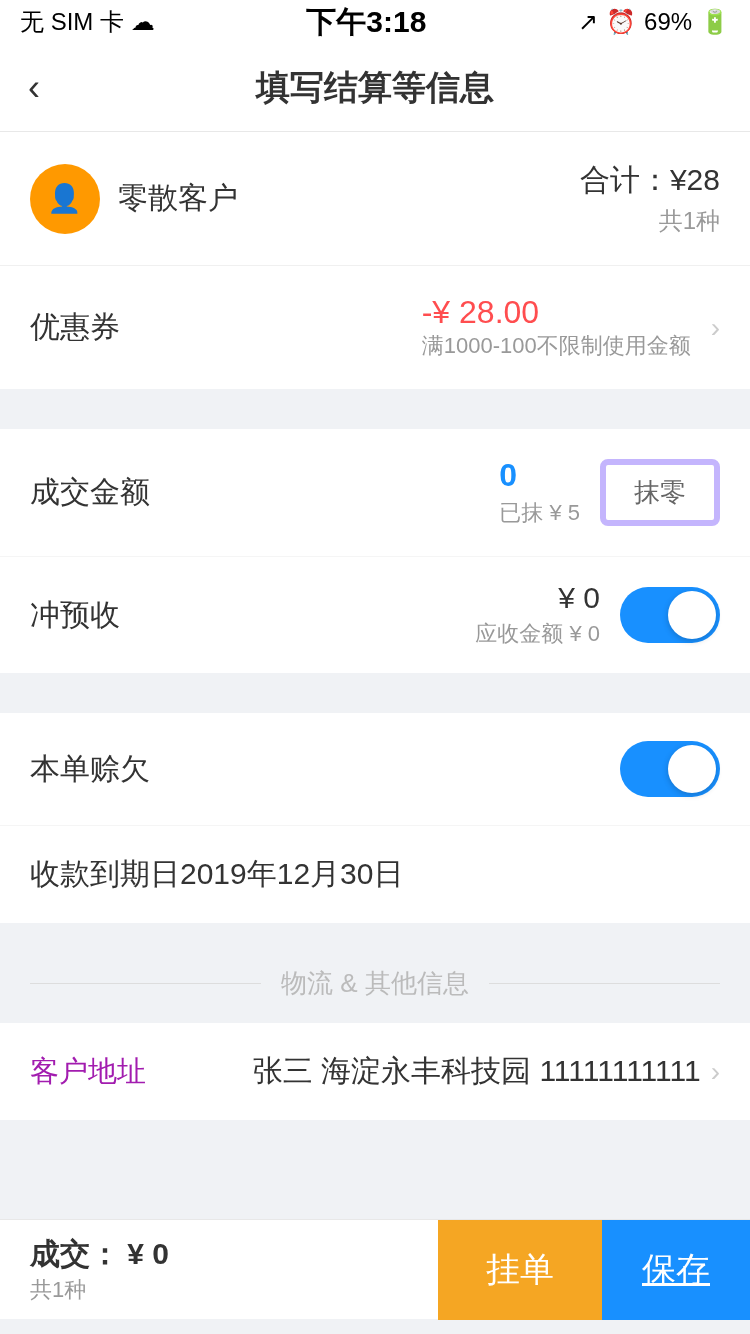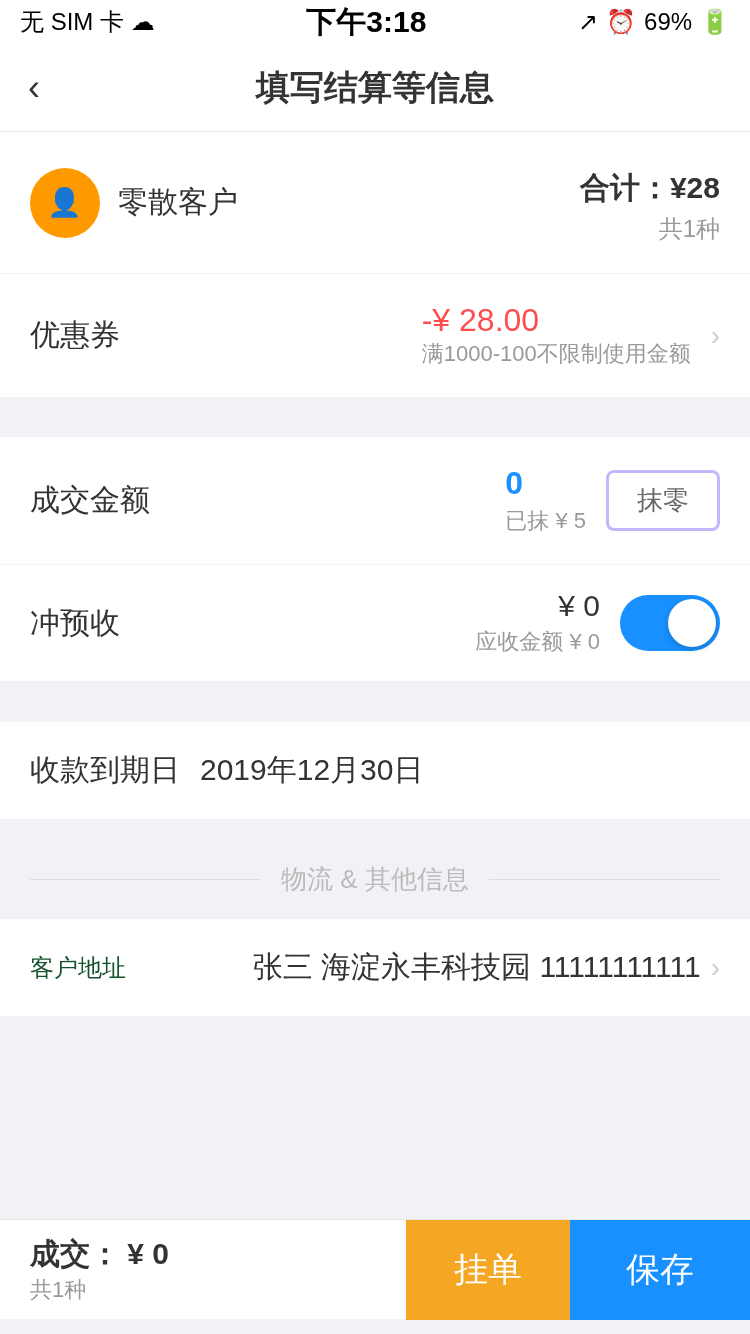--- a/index.html
+++ b/index.html
@@ -69,21 +69,21 @@
     .customer-avatar {
       width: 70px; height: 70px;
       background: #f90;
       border-radius: 50%;
       display: flex; align-items: center; justify-content: center;
       color: #fff;
       font-size: 28px;
     }
     .customer-name { font-size: 30px; color: #333; }
     .customer-right { text-align: right; }
-    .total-amount { font-size: 30px; color: #333; font-weight: 700; margin-top: 8px; }
+    .total-amount { font-size: 30px; color: #333; font-weight: 400; }
     .total-count { font-size: 24px; color: #999; margin-top: 4px; }
 
     
     .coupon-row {
       display: flex;
       align-items: center;
       justify-content: space-between;
       padding: 28px 30px;
       border-top: 1px solid #f0f0f0;
     }
@@ -105,21 +105,21 @@
       background: #fff;
       border-bottom: 1px solid #f5f5f5;
     }
     .row-label { font-size: 30px; color: #333; }
     .row-right { display: flex; align-items: center; gap: 20px; }
     .amount-value { font-size: 32px; color: #1890ff; font-weight: 600; }
     .amount-sub { font-size: 22px; color: #999; text-align: right; margin-top: 4px; }
 
     
     .btn-round {
-      border: 3px solid #c4b5fd;
+      border: 6px solid #c4b5fd;
       border-radius: 8px;
       padding: 10px 28px;
       font-size: 26px;
       color: #666;
       background: #fff;
       cursor: pointer;
     }
 
     
     .toggle {
@@ -165,21 +165,21 @@
     .debt-label { font-size: 30px; color: #333; }
 
     
     .due-row {
       display: flex;
       align-items: center;
       padding: 28px 30px;
       background: #fff;
       border-top: 1px solid #f5f5f5;
     }
-    .due-label { font-size: 30px; color: #333; margin-right: 20px; }
+    .due-label { font-size: 30px; color: #333; }
     .due-value { font-size: 30px; color: #333; }
 
     
     .logistics-section {
       background: #f0f2f5;
       height: 80px;
       display: flex;
       align-items: center;
       justify-content: center;
       position: relative;
@@ -200,21 +200,21 @@
     }
 
     
     .address-row {
       display: flex;
       align-items: center;
       justify-content: space-between;
       padding: 28px 30px;
       background: #fff;
     }
-    .address-label { font-size: 24px; color: #14532d; margin-right: 20px; flex-shrink: 0; }
+    .address-label { font-size: 29px; color: #a21caf; margin-right: 20px; flex-shrink: 0; }
     .address-value { font-size: 30px; color: #333; flex: 1; }
     .address-right { display: flex; align-items: center; gap: 10px; }
 
     
     .empty-area {
       background: #f0f2f5;
       flex: 1;
       min-height: 200px;
     }
 
@@ -243,30 +243,31 @@
       background: #f5a623;
       color: #fff;
       font-size: 34px;
       display: flex;
       align-items: center;
       justify-content: center;
       cursor: pointer;
       border: none;
     }
     .btn-save {
-      width: 180px;
+      width: 148px;
       height: 100px;
       background: #1890ff;
       color: #fff;
       font-size: 34px;
       display: flex;
       align-items: center;
       justify-content: center;
       cursor: pointer;
       border: none;
+      text-decoration: underline;
     }
   </style>
 </head>
 <body>
 
 <div class="status-bar">
   <div class="status-left">
     <span>无 SIM 卡 ☁</span>
   </div>
   <div class="status-center">下午3:18</div>
@@ -333,20 +334,26 @@
       <div class="toggle">
         <div class="toggle-knob"></div>
       </div>
     </div>
   </div>
 </div>
 
 <div class="divider-section"></div>
 
 <div class="section">
+  <div class="debt-row">
+    <span class="debt-label">本单赊欠</span>
+    <div class="toggle">
+      <div class="toggle-knob"></div>
+    </div>
+  </div>
 
   <div class="due-row">
     <span class="due-label">收款到期日</span>
     <span class="due-value">2019年12月30日</span>
   </div>
 </div>
 
 <div class="logistics-section">
   <div class="logistics-line"></div>
   <span class="logistics-label">物流 &amp; 其他信息</span>

